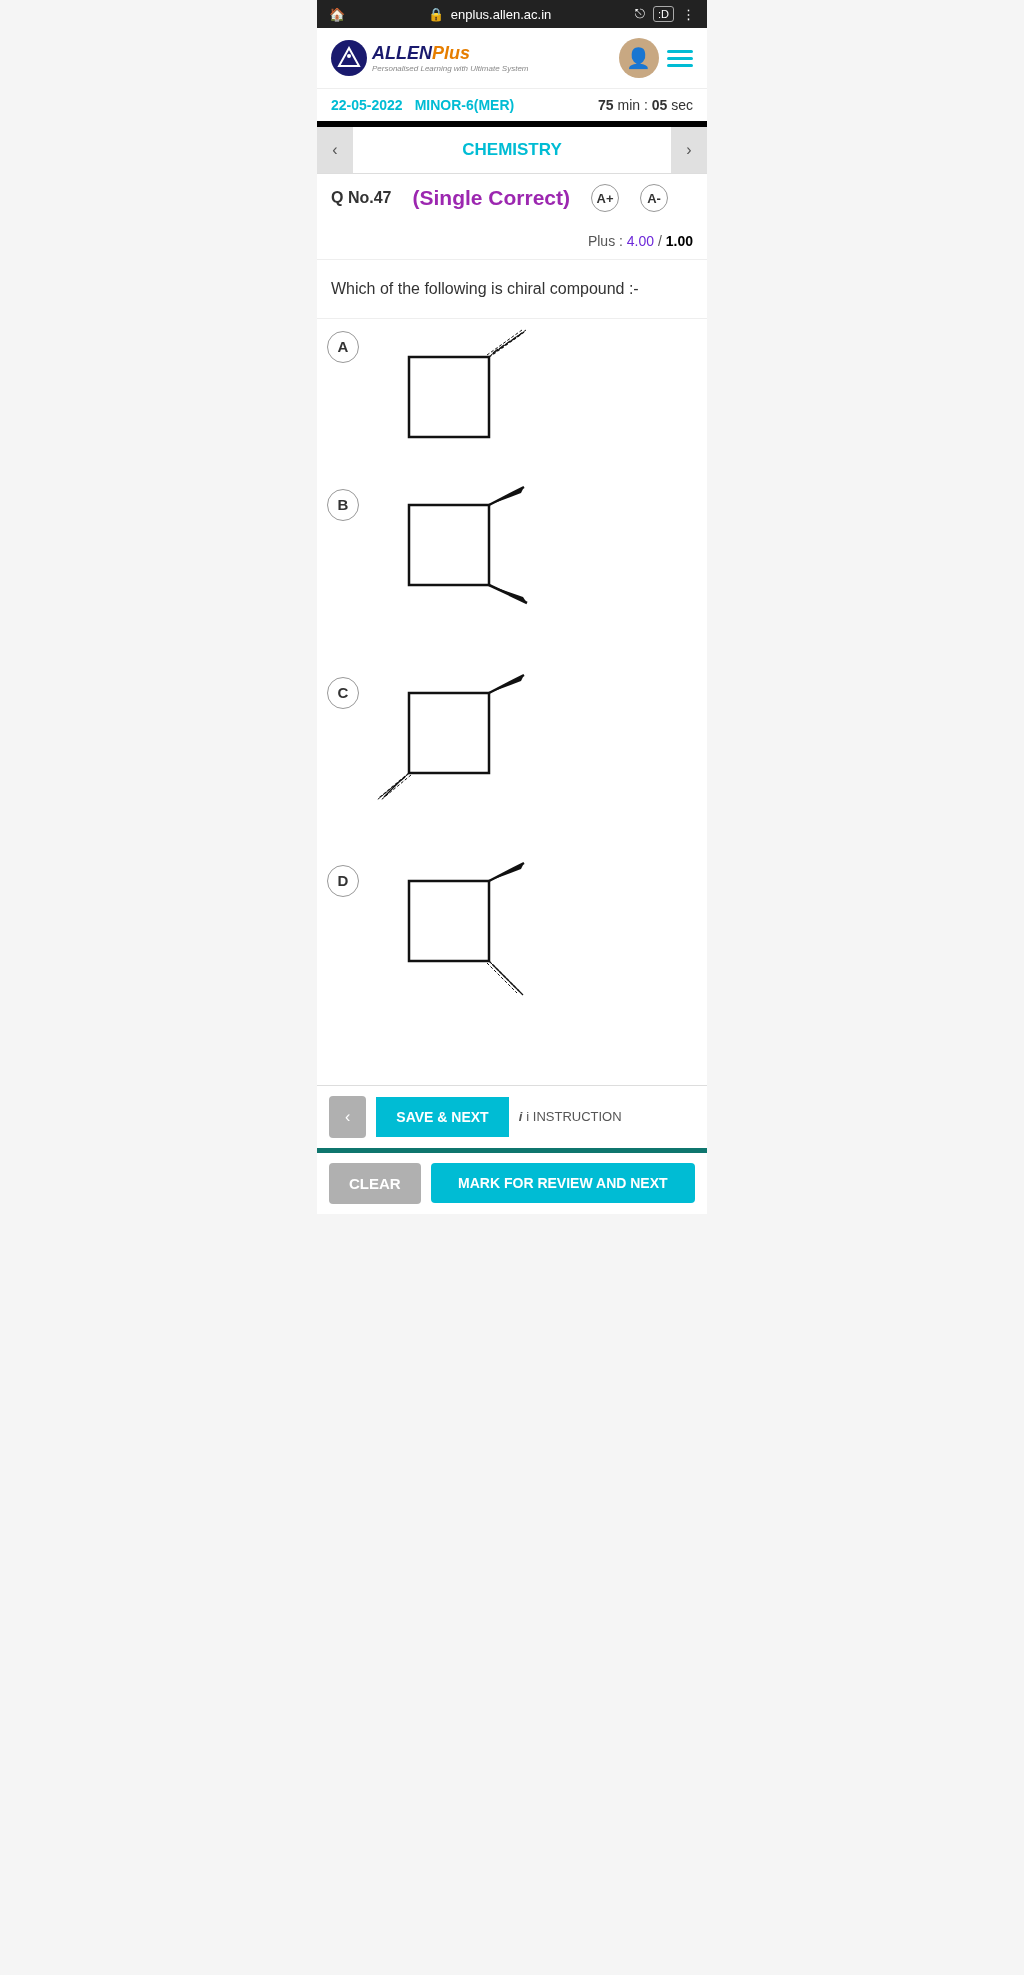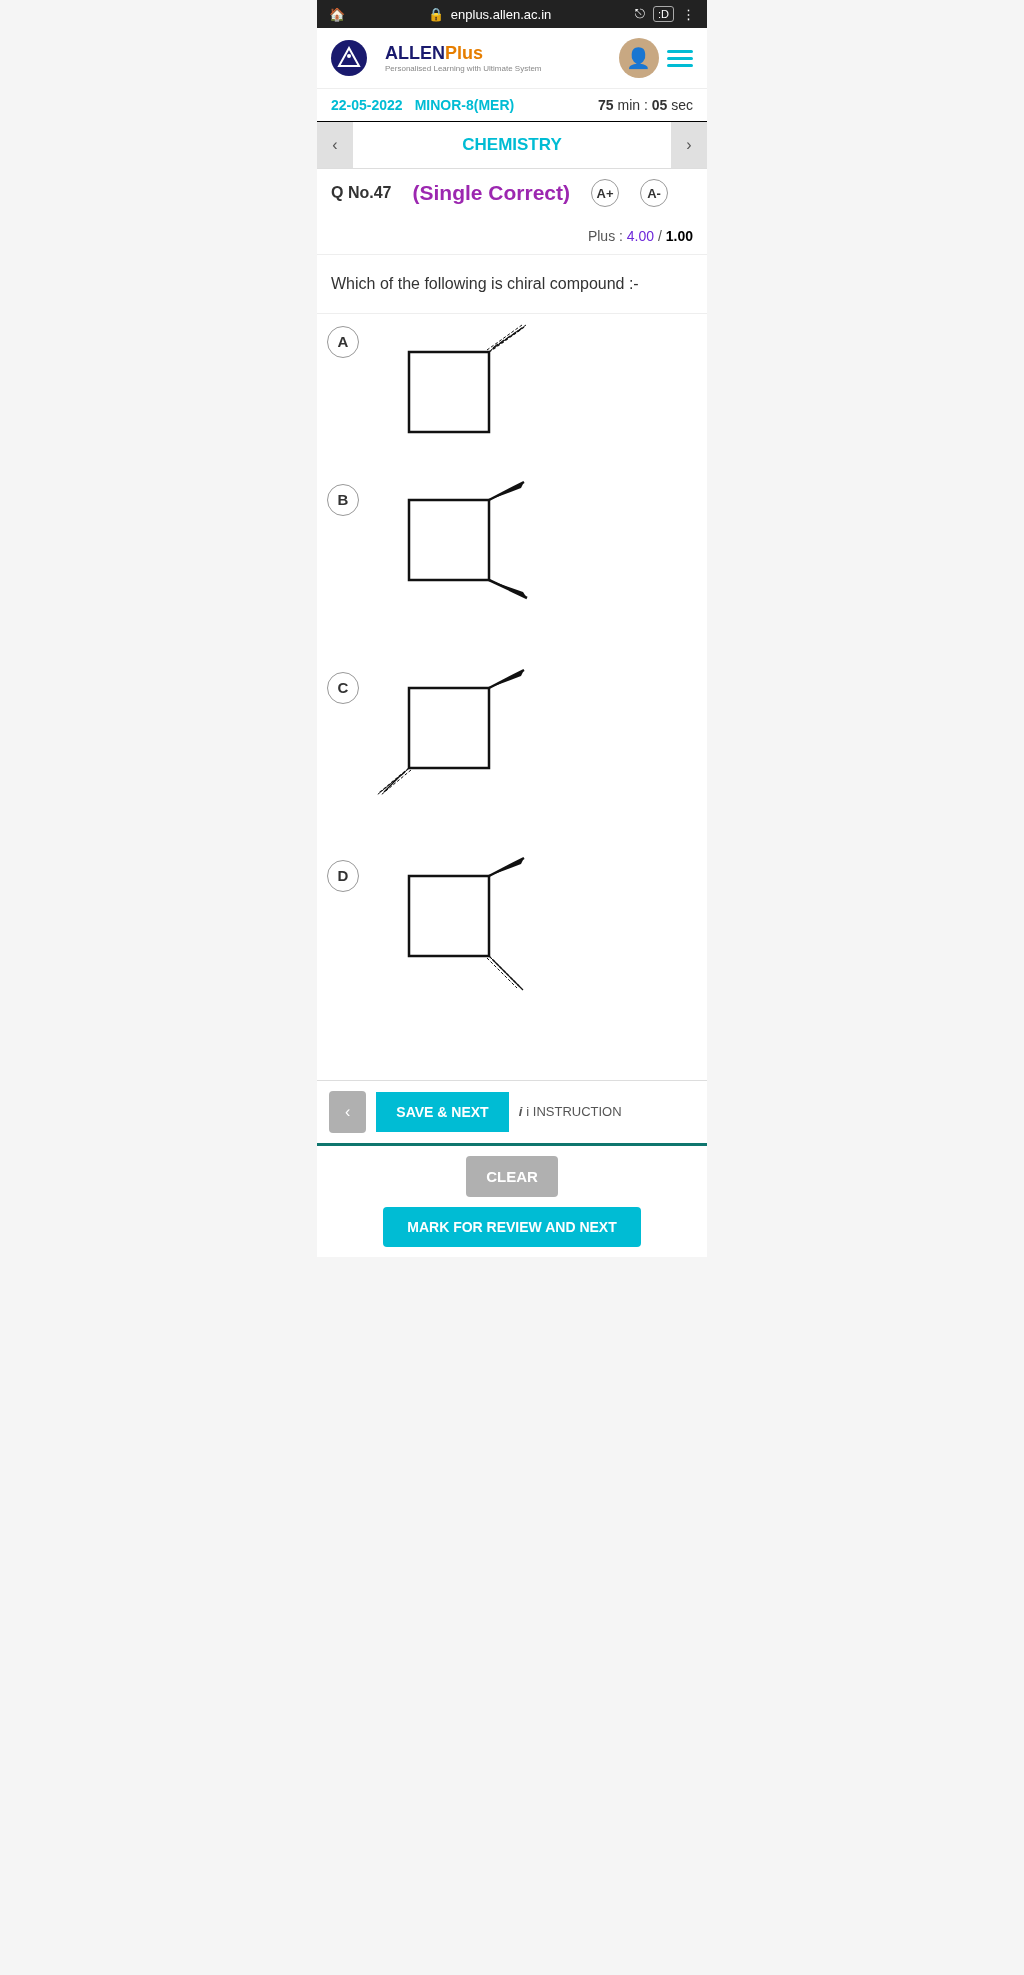--- a/index.html
+++ b/index.html
@@ -34,21 +34,21 @@
 
     
     .header {
       background: white;
       padding: 10px 14px;
       display: flex;
       align-items: center;
       justify-content: space-between;
       border-bottom: 1px solid #eee;
     }
-    .logo-area { display: flex; align-items: center; gap: 18px; }
+    .logo-area { display: flex; align-items: center; gap: 5px; font-style: italic; }
     .logo-icon {
       width: 36px; height: 36px;
       background: #1a1a6e;
       border-radius: 50%;
       display: flex; align-items: center; justify-content: center;
       color: white; font-size: 10px; font-weight: bold;
     }
     .logo-text { display: flex; flex-direction: column; }
     .logo-title { font-size: 18px; font-weight: bold; color: #1a1a6e; }
     .logo-title span { color: #e67e00; }
@@ -64,21 +64,21 @@
     .hamburger { display: flex; flex-direction: column; gap: 4px; cursor: pointer; }
     .hamburger span { display: block; width: 26px; height: 3px; background: #00bcd4; border-radius: 2px; }
 
     
     .subheader {
       background: white;
       padding: 8px 14px;
       display: flex;
       align-items: center;
       justify-content: space-between;
-      border-bottom: 1px solid #000000;
+      border-bottom: 6px solid #000000;
     }
     .subheader-left { display: flex; gap: 12px; }
     .subheader-date { color: #00bcd4; font-size: 14px; font-weight: bold; }
     .subheader-exam { color: #00bcd4; font-size: 14px; font-weight: bold; }
     .subheader-timer { font-size: 14px; color: #333; }
     .subheader-timer span { font-weight: bold; }
 
     
     .subject-nav {
       background: white;
@@ -195,22 +195,21 @@
       display: flex; align-items: center; gap: 4px;
     }
 
     
     .bottom-bar2 {
       background: white;
       padding: 10px 12px;
       display: flex;
       align-items: center;
       gap: 10px;
-      border-top: 3px solid #0f766e;
-      flex-direction: column;
+      border-top: 5px solid #0f766e;
     }
     .btn-clear {
       background: #b0b0b0;
       color: white;
       border: none;
       border-radius: 4px;
       padding: 12px 20px;
       font-size: 15px;
       font-weight: bold;
       cursor: pointer;
@@ -264,21 +263,21 @@
       <span></span>
         <span></span>
         <span></span>
     </div>
   </div>
 </div>
 
 <div class="subheader">
   <div class="subheader-left">
     <span class="subheader-date">22-05-2022</span>
-    <span class="subheader-exam">MINOR-8(MER)</span>
+    <span class="subheader-exam">MINOR-6(MER)</span>
   </div>
   <div class="subheader-timer">
     <span>75</span> min : <span style="font-weight:bold;">05</span> sec
   </div>
 </div>
 
 <div class="subject-nav">
   <div class="subject-nav-btn">
     <span>‹</span>
   </div>

